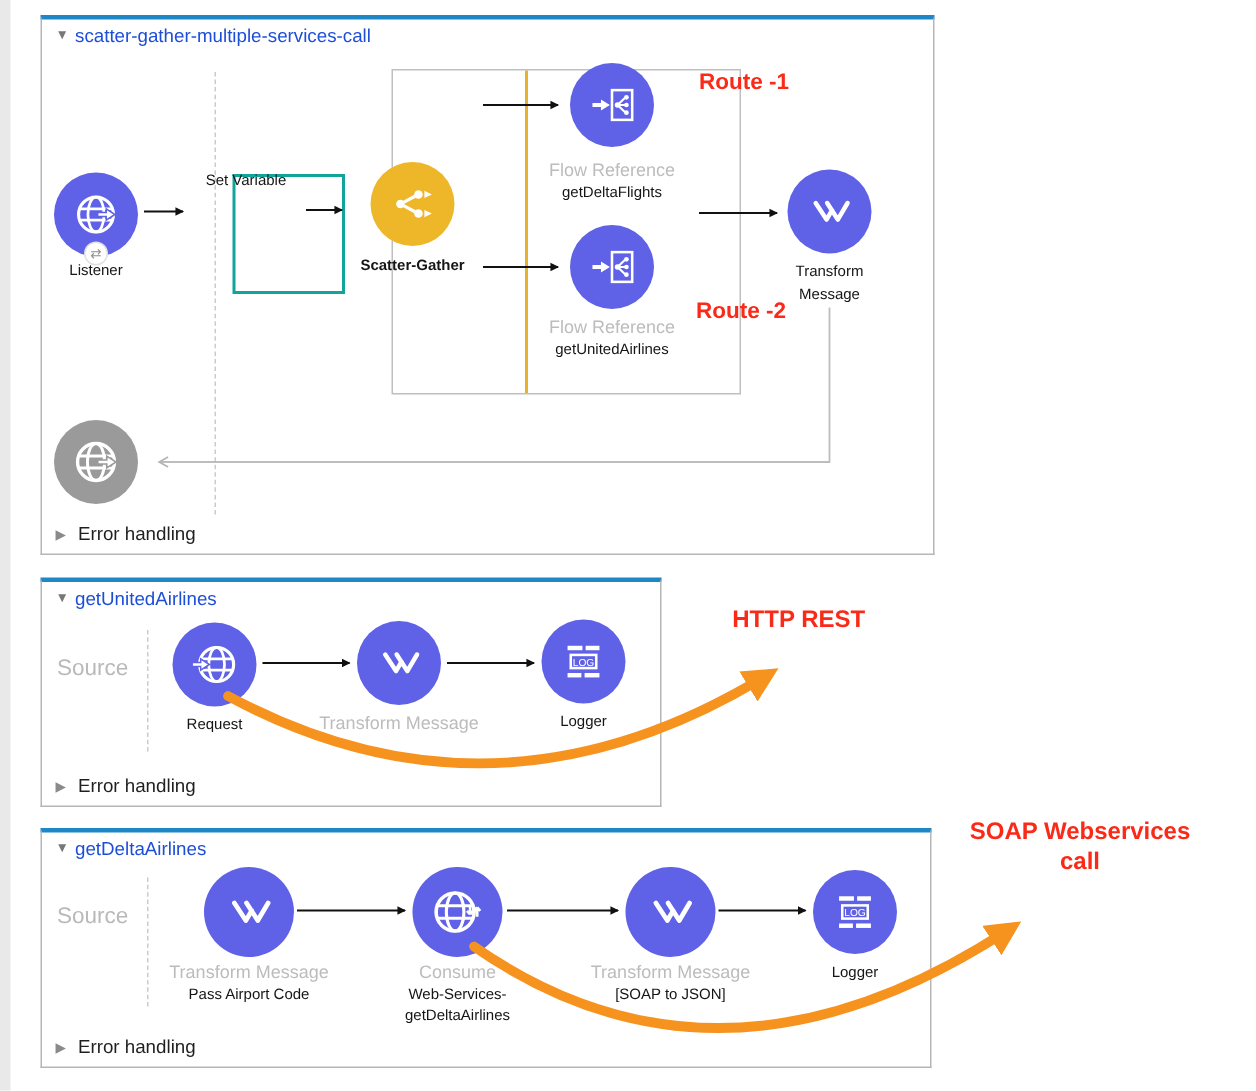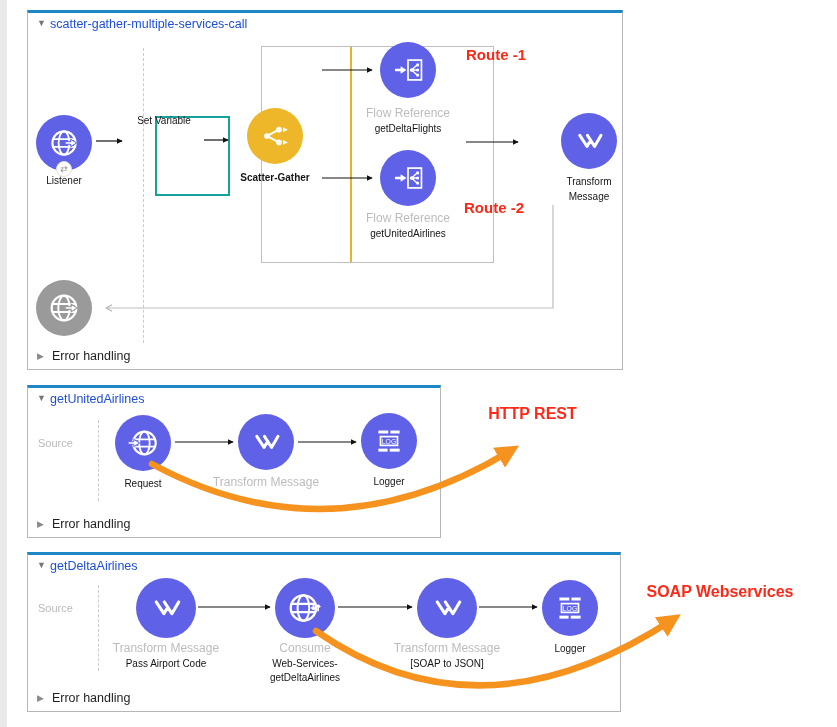--- a/index.html
+++ b/index.html
@@ -14,21 +14,21 @@
   .flow{position:absolute;background:#fff;border:1px solid #b6b6b6;border-top:3px solid #1e88c7;box-sizing:border-box;z-index:0;}
   #flow1{left:27px;top:10px;width:596px;height:360px;}
   #flow2{left:27px;top:385px;width:414px;height:153px;}
   #flow3{left:27px;top:552px;width:594px;height:160px;}
 
   .flow-title{position:absolute;left:22px;top:4px;font-size:12.5px;color:#1d4ed8;white-space:nowrap;}
   .tri-down{position:absolute;left:9px;top:5px;font-size:9px;color:#777;}
   .error-row{position:absolute;left:9px;bottom:6px;display:flex;align-items:center;}
   .tri-right{font-size:9px;color:#8a8a8a;margin-right:8px;}
   .error-label{font-size:12.5px;color:#1f1f1f;}
-  .source-label{position:absolute;font-size:11px;color:#b9b9b9;z-index:2;}
+  .source-label{position:absolute;font-size:15px;color:#b9b9b9;z-index:2;}
 
   
   .dashed{position:absolute;width:0;border-left:1px dashed #cbcbcb;z-index:1;}
 
   
   .sg-box{position:absolute;left:233px;top:33px;width:233px;height:217px;border:1px solid #bfbfbf;background:#fff;box-sizing:border-box;z-index:1;}
   .sg-yellow-line{position:absolute;left:88px;top:0;height:100%;width:0;border-left:2px solid #e7b32c;}
 
   
   .select-box{position:absolute;left:127px;top:103px;width:75px;height:80px;border:2px solid #12a39b;box-sizing:border-box;z-index:2;background:transparent;}
@@ -155,21 +155,21 @@
       <path d="M14.6 12 L18.4 8.4 M14.6 12 H18.4 M14.6 12 L18.4 15.6" stroke="#fff" stroke-width="1"></path>
       <circle cx="18.8" cy="8.4" r="1.1" fill="#fff"></circle>
       <circle cx="18.8" cy="12" r="1.1" fill="#fff"></circle>
       <circle cx="18.8" cy="15.6" r="1.1" fill="#fff"></circle>
     </svg>
   </div>
   <div class="tlabel mt6">Flow Reference</div>
   <div class="nlabel sub">getUnitedAirlines</div>
 </div>
 
-<div class="node" style="left:493px;top:113px;padding-left:36px;">
+<div class="node" style="left:493px;top:113px;">
   <div class="circle c56 bg-purple">
     <svg width="34" height="34" viewBox="0 0 24 24">
       <path d="M5.5 8 L10.6 15.8 L13.2 11.4 M10.9 8 L15.9 15.8 L20.5 8" fill="none" stroke="#fff" stroke-width="2.1" stroke-linecap="round" stroke-linejoin="round"></path>
     </svg>
   </div>
   <div class="nlabel mt6">Transform</div>
   <div class="nlabel sub">Message</div>
 </div>
 
 <div class="node" style="left:4px;top:280px;">
@@ -265,22 +265,23 @@
     </svg>
   </div>
   <div class="nlabel mt6">Logger</div>
 </div>
 
 <div class="red-note small" style="left:466px;top:47px;">Route -1</div>
 <div class="red-note small" style="left:464px;top:200px;">Route -2</div>
 <div class="red-note big" style="left:470px;top:404px;width:125px;">
   <div>HTTP REST</div>
 </div>
-<div class="red-note big" style="left:640px;top:582px;width:160px;">
+<div class="red-note big" style="left:640px;top:545px;width:160px;">
   <div>SOAP Webservices</div>
+  <div>call</div>
 </div>
 
 <svg id="overlay" width="837" height="727" viewBox="0 0 837 727">
   <defs>
     <marker id="mBlack" viewBox="0 0 10 10" refX="7" refY="5" markerWidth="6" markerHeight="6" orient="auto">
       <path d="M0,1 L8,5 L0,9 z" fill="#111"></path>
     </marker>
     <marker id="mGray" viewBox="0 0 10 10" refX="7" refY="5" markerWidth="7" markerHeight="7" orient="auto">
       <path d="M1,1 L8,5 L1,9" fill="none" stroke="#b5b5b5" stroke-width="1.4"></path>
     </marker>

